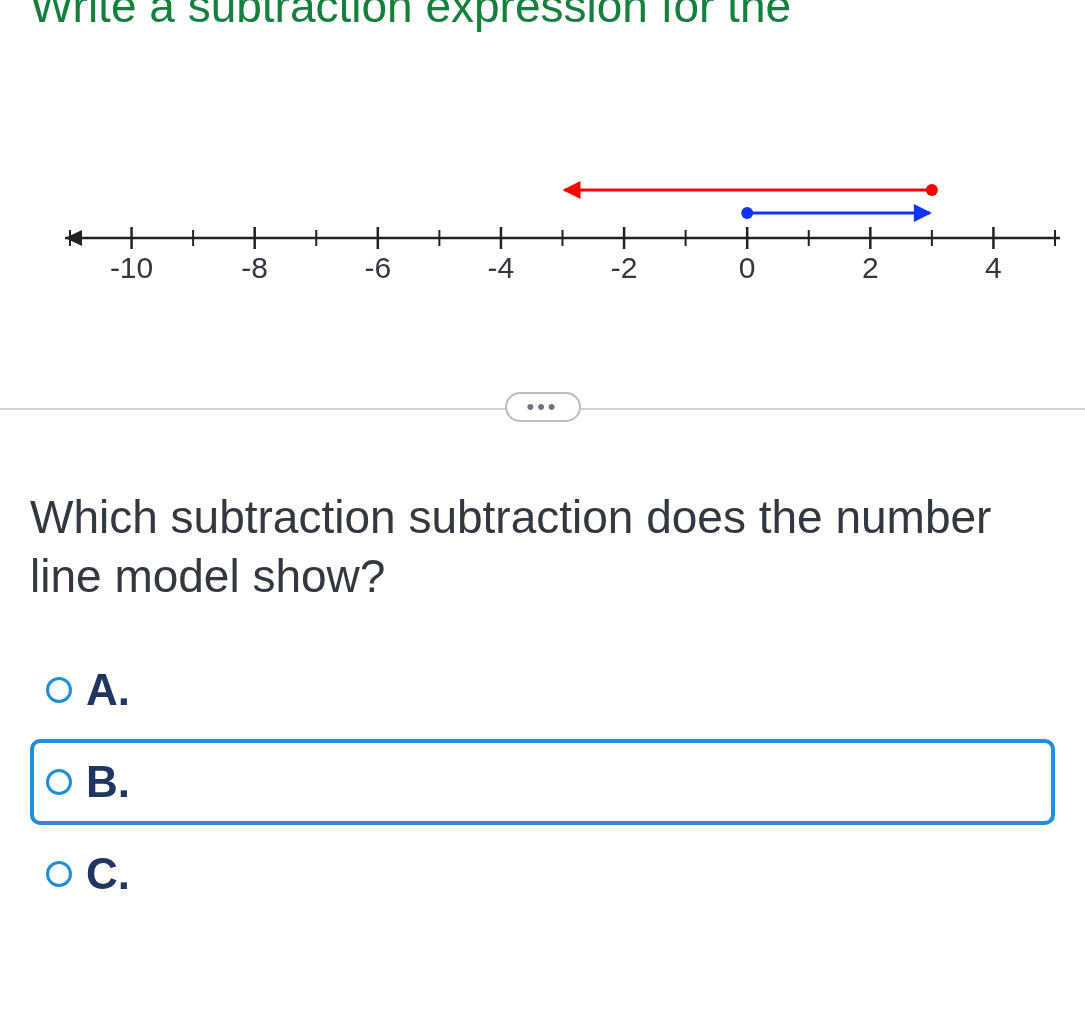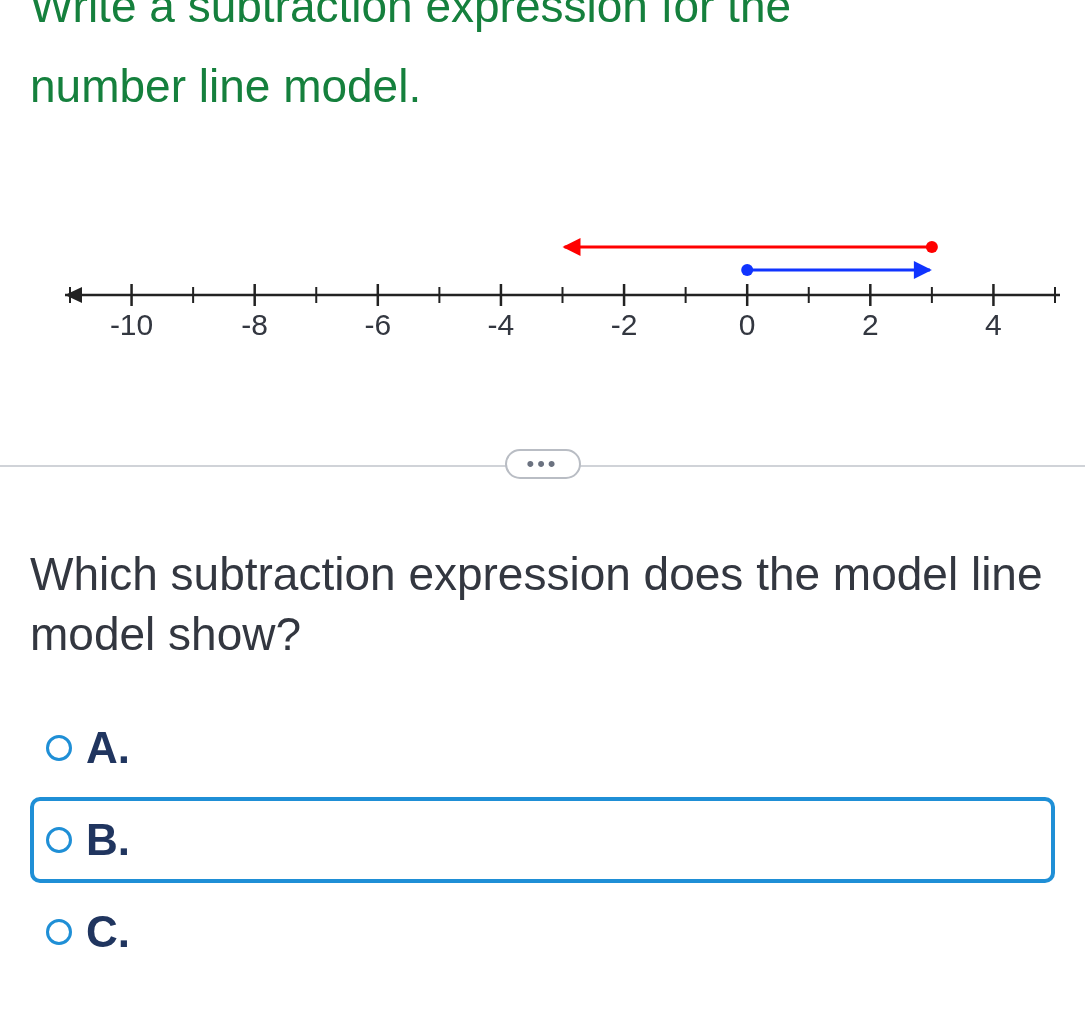--- a/index.html
+++ b/index.html
@@ -95,21 +95,20 @@
     color: #333740;
     font-family: "Times New Roman", Times, serif;
     font-size: 46px;
   }
 </style>
 </head>
 <body>
 
 <div class="prompt-top">
   <div class="line1">Write a subtraction expression for the</div>
-  <div>number line model.</div>
 </div>
 
 <div class="numberline-area">
   <svg id="numberline-svg" width="1085" height="200">
       <line x1="65" y1="110" x2="1060" y2="110" stroke="#222" stroke-width="2.5"></line>
       <polygon points="65,110 82,102 82,118" fill="#222"></polygon>
       <line x1="70" y1="102" x2="70" y2="118" stroke="#222" stroke-width="2"></line>
       <line x1="131.5625" y1="99" x2="131.5625" y2="121" stroke="#222" stroke-width="2.5"></line>
       <text x="131.5625" y="150" text-anchor="middle" font-size="30" fill="#333740" font-family="Arial">-10</text>
       <line x1="193.125" y1="102" x2="193.125" y2="118" stroke="#222" stroke-width="2"></line>
@@ -141,21 +140,21 @@
       <circle cx="931.875" cy="62" r="6" fill="#ff0000"></circle>
       <polygon points="562.5,62 580.5,53 580.5,71" fill="#ff0000"></polygon>
     </svg>
 </div>
 
 <div class="divider-wrap">
   <hr class="divider-line">
   <div class="divider-pill">•••</div>
 </div>
 
-<div class="question-text">Which subtraction expression does the model line model show?</div>
+<div class="question-text">Which subtraction subtraction does the number line model show?</div>
 
 <div class="choices" id="choices">
     <div class="choice">
       <span class="radio"></span>
       <span class="choice-letter">A.</span>
     </div>
     <div class="choice selected">
       <span class="radio"></span>
       <span class="choice-letter">B.</span>
     </div>

